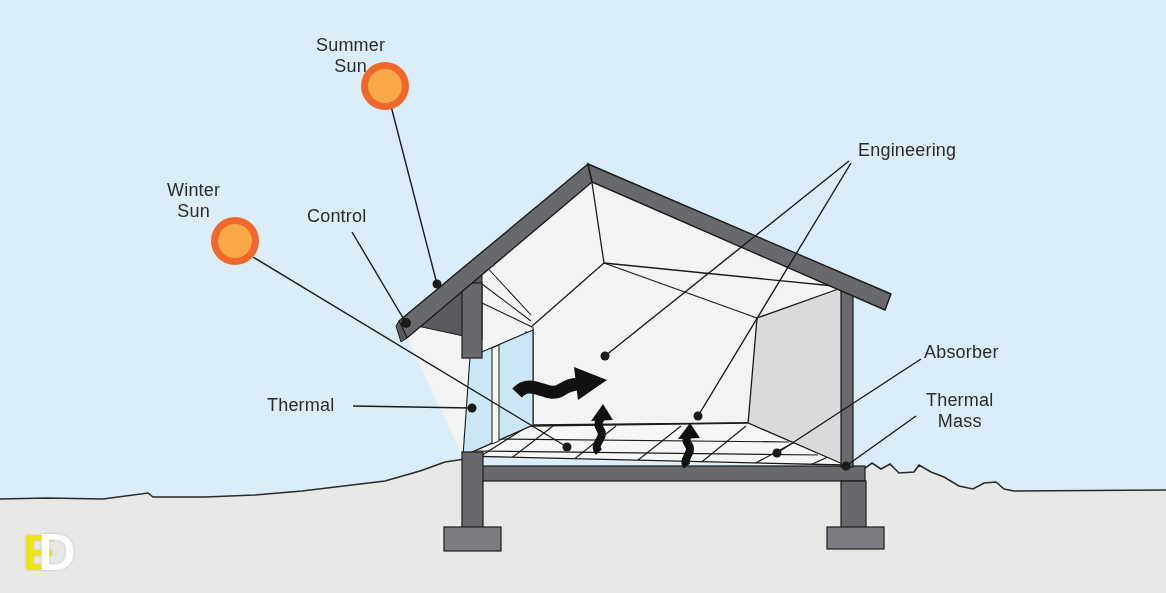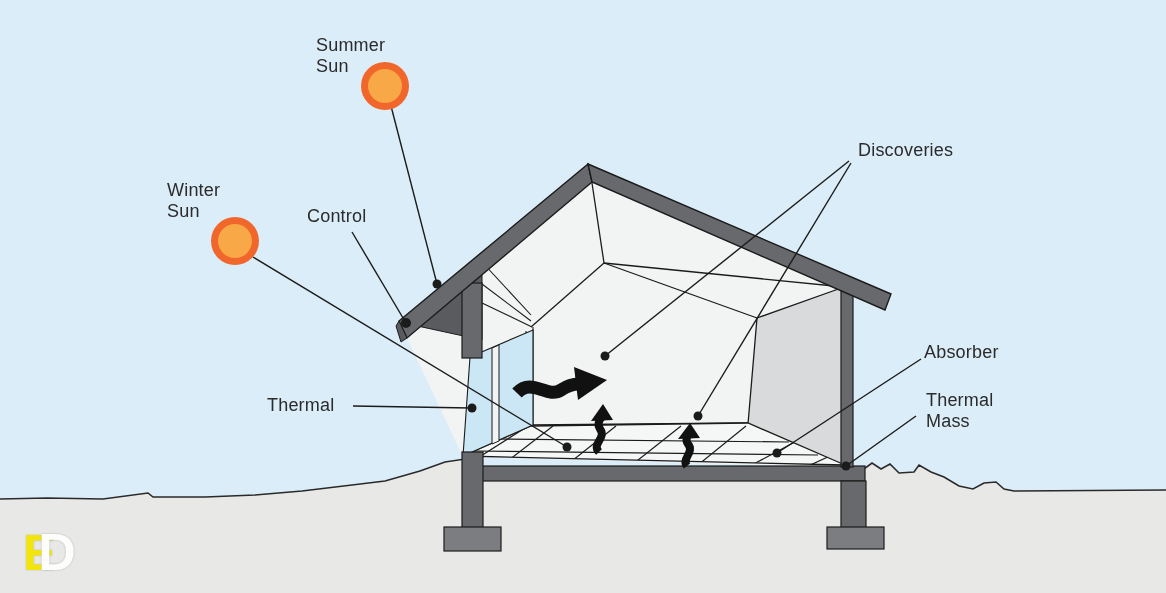--- a/index.html
+++ b/index.html
@@ -1,20 +1,20 @@
 <!DOCTYPE html>
 <html><head>
 <meta charset="utf-8">
 <style>
   html,body{margin:0;padding:0;background:#fff;}
   .stage{position:relative;width:1166px;height:593px;overflow:hidden;
          font-family:"Liberation Sans",sans-serif;background:#dbedf8;}
   .stage svg{position:absolute;left:0;top:0;}
   .lbl{position:absolute;font-size:18px;line-height:21px;color:#2b2b2b;
-       white-space:pre-line;letter-spacing:.2px;}
+       white-space:pre-line;letter-spacing:.2px;text-align:center;}
   .wm{position:absolute;left:8px;top:528px;width:250px;height:62px;}
   .wm .mono{position:absolute;left:15px;top:-6px;font-weight:bold;}
   .wm .mono .e{font-size:50px;color:#f2e50e;text-shadow:0 0 2px #b9b9b9;}
   .wm .mono .d{font-size:52px;color:#fdfdfd;margin-left:-18px;text-shadow:0 0 2px #b0b0b0;}
   .wm .t1{position:absolute;left:103px;top:6px;font-size:21px;font-weight:bold;color:#fdfdfd;
           text-shadow:0 0 2px #a8a8a8,1px 1px 1px #bdbdbd;}
   .wm .t1 .suffix{font-size:12px;font-weight:bold;}
   .wm .t2{position:absolute;left:48px;top:26px;font-size:23px;font-weight:bold;color:#fdfdfd;
           text-shadow:0 0 2px #a8a8a8,1px 1px 1px #bdbdbd;letter-spacing:.5px;}
 </style>
@@ -131,21 +131,21 @@
     <circle cx="235" cy="241" r="17" fill="#f9a848"></circle>
   </g>
 </svg>
 
 <div class="lbl" style="left:316px;top:35px">Summer
 Sun</div>
 <div class="lbl" style="left:167px;top:180px">Winter
 Sun</div>
 <div class="lbl" style="left:307px;top:206px">Control</div>
 <div class="lbl" style="left:267px;top:395px">Thermal</div>
-<div class="lbl" style="left:858px;top:140px">Discoveries</div>
+<div class="lbl" style="left:858px;top:140px">Engineering</div>
 <div class="lbl" style="left:924px;top:342px">Absorber</div>
 <div class="lbl" style="left:926px;top:390px">Thermal
 Mass</div>
 
 <div class="wm">
   <div class="mono"><span class="e">E</span><span class="d">D</span></div>
 </div>
 
 </div>
 

